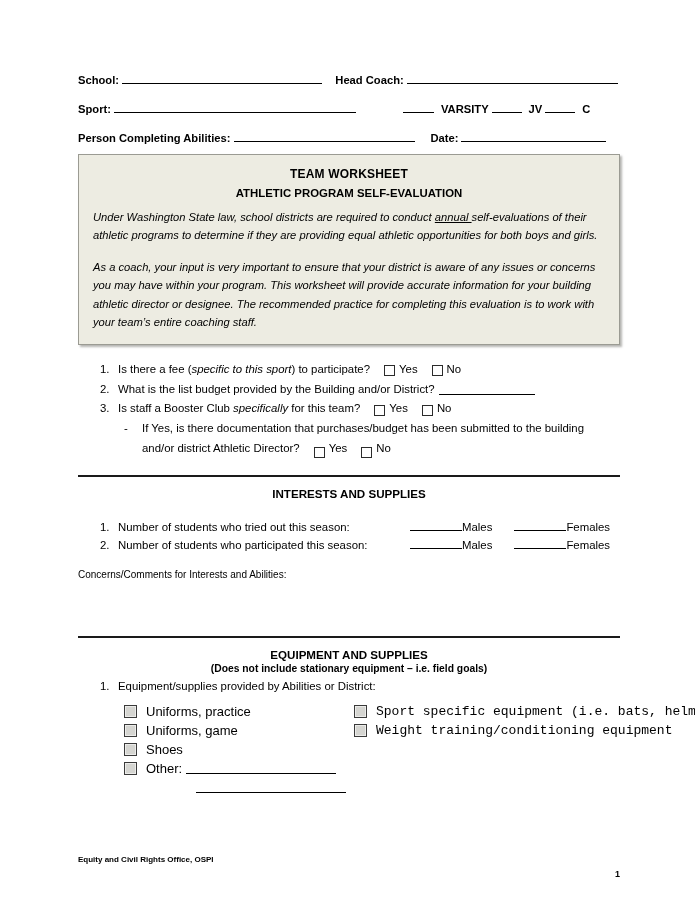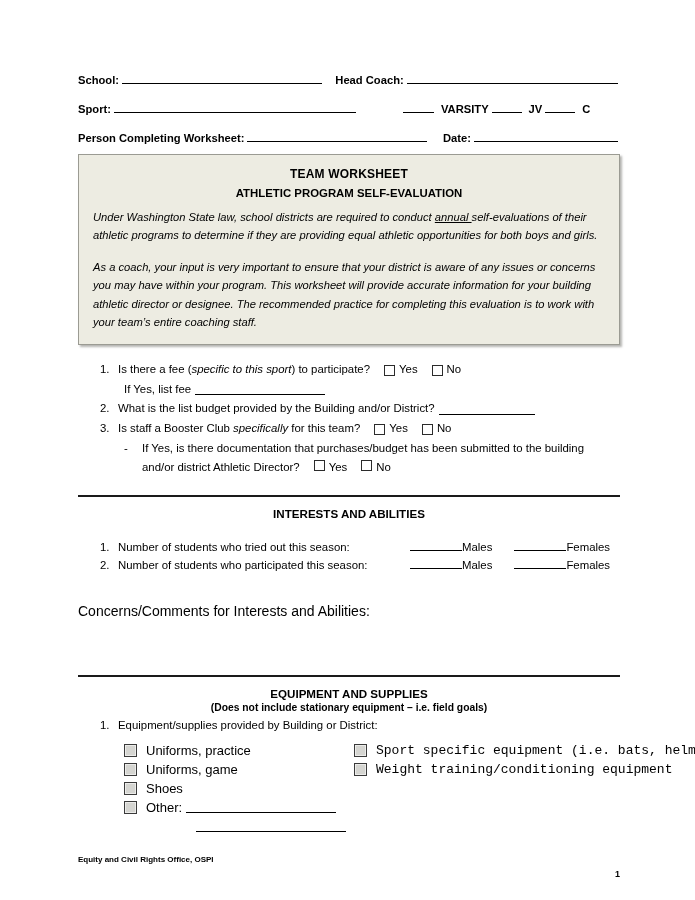--- a/index.html
+++ b/index.html
@@ -114,21 +114,21 @@
     padding-left: 6px;
     box-sizing: border-box;
   }
   .wrap-row {
     display: block;
     font-size: 11.4px;
     line-height: 1.55;
     padding-left: 48px;
     max-width: 470px;
   }
-  .wrap-row .l2 { display: flex; align-items: flex-start; white-space: nowrap; }
+  .wrap-row .l2 { display: flex; align-items: flex-end; white-space: nowrap; }
 
   
   .cb-out {
     display: inline-block;
     width: 11px;
     height: 11px;
     border: 1.4px solid #2b2b2b;
     background: #fff;
     box-sizing: border-box;
     margin: 0 4px 0 10px;
@@ -179,22 +179,22 @@
   }
   .ia-q { width: 316px; display: flex; }
   .blank-s {
     display: inline-block;
     border-bottom: 1.3px solid #000;
     width: 52px;
     height: 11px;
   }
   .ia-gap { display: inline-block; width: 22px; }
   .concerns {
-    font-size: 14px;
-    margin-top: 29px;
+    font-size: 10px;
+    margin-top: 14px;
   }
 
   
   .eq-intro {
     display: flex;
     font-size: 11.4px;
     margin-top: 6px;
     padding-left: 16px;
   }
   .cols {
@@ -275,21 +275,21 @@
       <span class="gap" style="width:42px"></span>
       <span class="rule" style="width:31px"></span>
       <span class="field-label" style="margin-left:5px">VARSITY</span>
       <span class="rule" style="width:30px"></span>
       <span class="field-label" style="margin-left:5px">JV</span>
       <span class="rule" style="width:30px"></span>
       <span class="field-label" style="margin-left:5px">C</span>
     </div>
 
     <div class="field-row" style="margin-bottom:10px">
-      <span class="field-label">Person Completing Worksheet:</span>
+      <span class="field-label">Person Completing Abilities:</span>
       <span class="rule" style="width:181px"></span>
       <span class="gap" style="width:14px"></span>
       <span class="field-label">Date:</span>
       <span class="rule" style="width:145px"></span>
     </div>
 
     <div class="title-box">
       <div class="title-main">TEAM WORKSHEET</div>
       <div class="title-sub">ATHLETIC PROGRAM SELF-EVALUATION</div>
       <p class="title-para"><span>Under Washington State law, school districts are required to conduct </span><span class="u-underline">annual </span><span>self-evaluations of their athletic programs to determine if they are providing equal athletic opportunities for both boys and girls.</span></p>
@@ -300,24 +300,20 @@
 
       <div class="qrow">
         <span class="qnum">1.</span>
         <span class="qtext"><span>Is there a fee (</span><span class="italic">specific to this sport</span><span>) to participate?</span></span>
         <span class="cb-out first"></span>
         <span class="opt-label">Yes</span>
         <span class="cb-out"></span>
         <span class="opt-label">No</span>
       </div>
 
-      <div class="qrow" style="padding-left:30px">
-        <span>If Yes, list fee</span>
-        <span class="inline-rule" style="width:130px"></span>
-      </div>
 
       <div class="qrow">
         <span class="qnum">2.</span>
         <span class="qtext">What is the list budget provided by the Building and/or District?</span>
         <span class="inline-rule" style="width:96px"></span>
       </div>
 
       <div class="qrow">
         <span class="qnum">3.</span>
         <span class="qtext"><span>Is staff a Booster Club </span><span class="italic">specifically</span><span> for this team?</span></span>
@@ -337,21 +333,21 @@
           <span>and/or district Athletic Director?</span>
           <span class="cb-out first"></span>
           <span class="opt-label">Yes</span>
           <span class="cb-out"></span>
           <span class="opt-label">No</span>
         </span>
       </div>
     </div>
 
     <hr class="hr-thick" style="margin-top:18px">
-    <div class="sec-head">INTERESTS AND ABILITIES</div>
+    <div class="sec-head">INTERESTS AND SUPPLIES</div>
 
     <div class="ia-list">
       <div class="ia-row">
         <span class="ia-q">
           <span class="qnum">1.</span>
           <span>Number of students who tried out this season:</span>
         </span>
         <span class="blank-s"></span>
         <span>Males</span>
         <span class="ia-gap"></span>
@@ -372,21 +368,21 @@
     </div>
 
     <div class="concerns">Concerns/Comments for Interests and Abilities:</div>
 
     <hr class="hr-thick" style="margin-top:56px">
     <div class="sec-head">EQUIPMENT AND SUPPLIES</div>
     <div class="sec-sub">(Does not include stationary equipment – i.e. field goals)</div>
 
     <div class="eq-intro">
       <span class="qnum">1.</span>
-      <span>Equipment/supplies provided by Building or District:</span>
+      <span>Equipment/supplies provided by Abilities or District:</span>
     </div>
 
     <div class="cols">
       <div class="col-left">
         <div class="cbrow">
           <span class="cb-form"></span>
           <span>Uniforms, practice</span>
         </div>
         <div class="cbrow">
           <span class="cb-form"></span>

